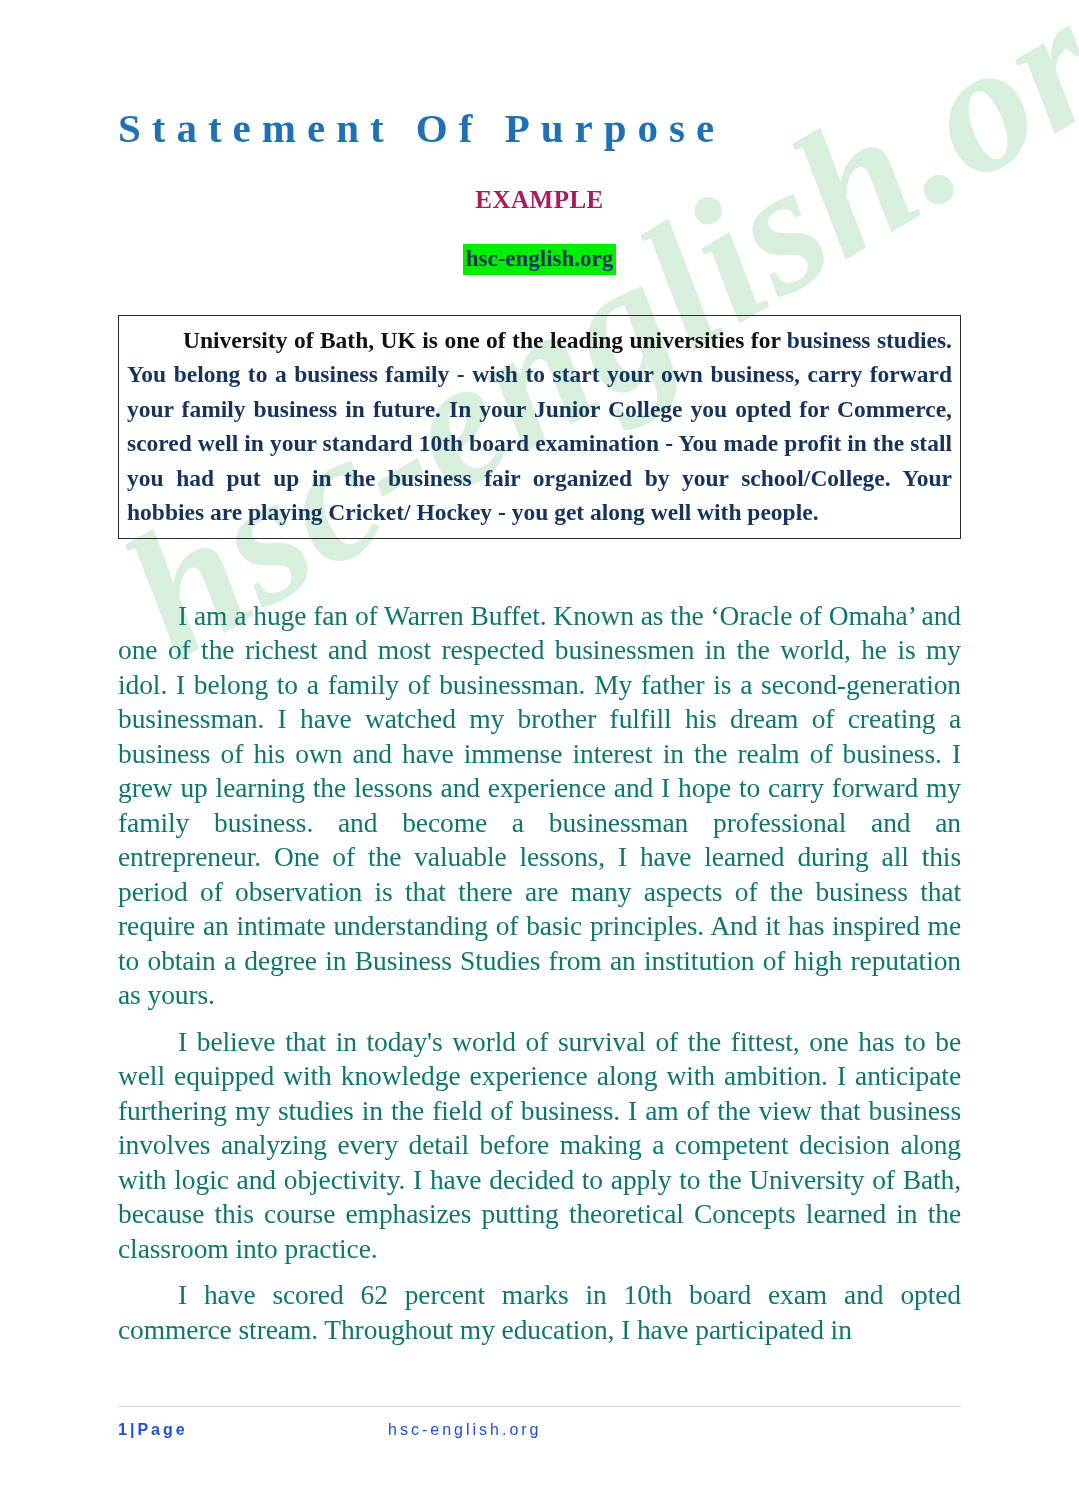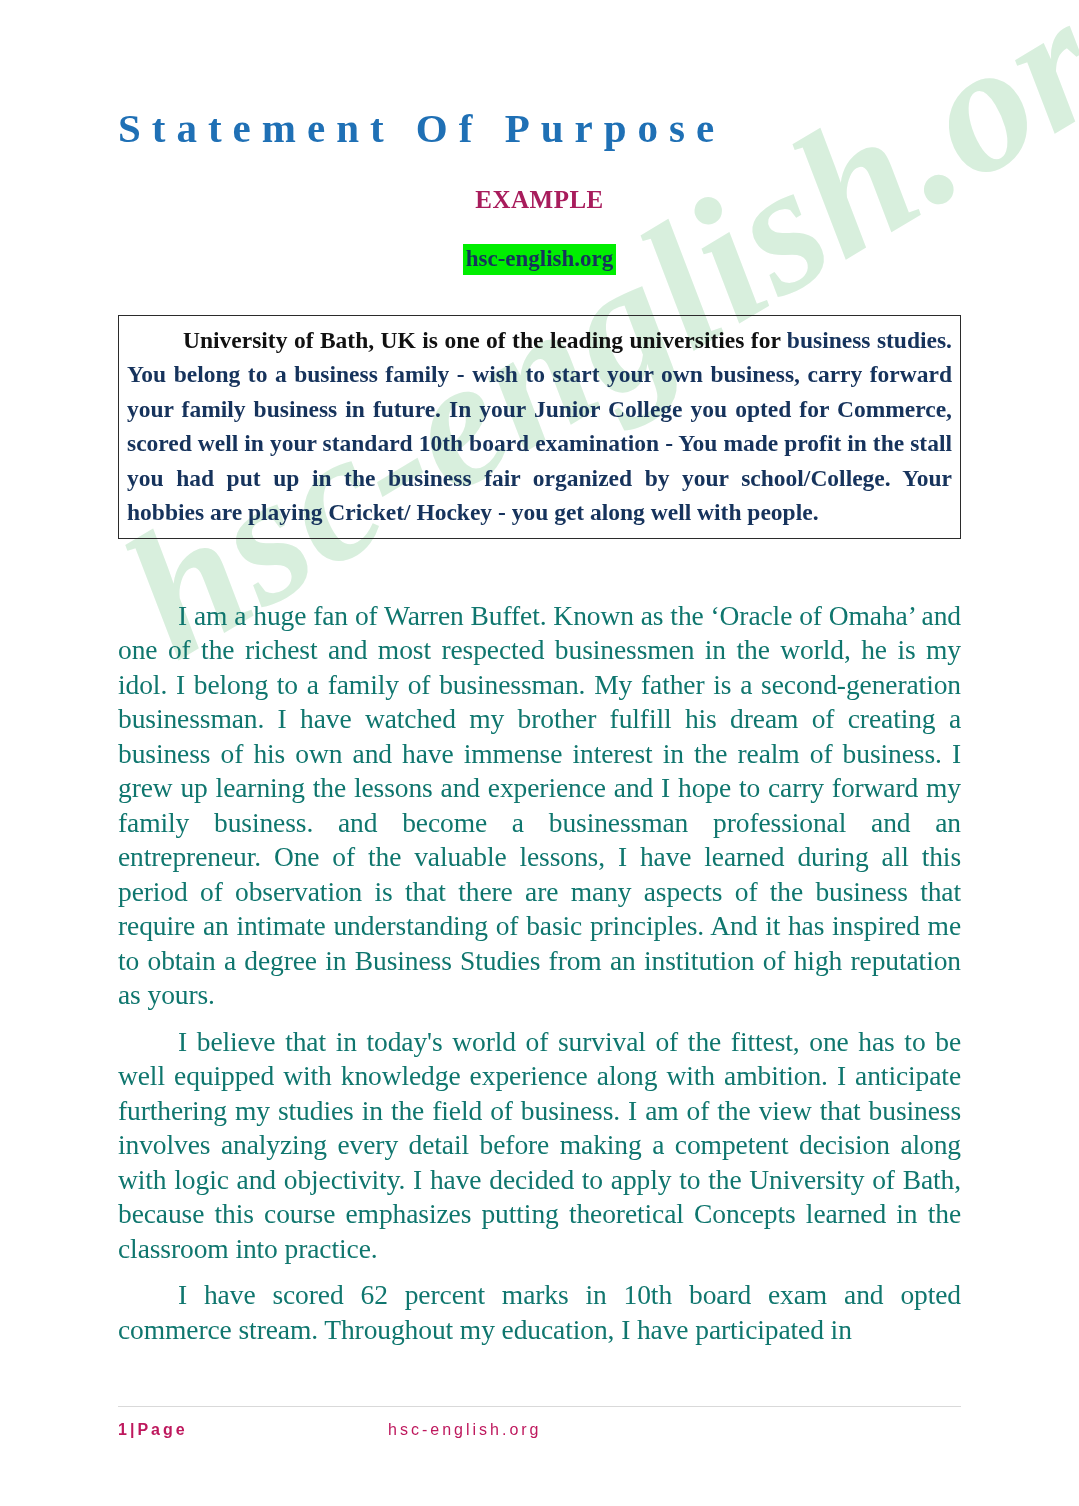--- a/index.html
+++ b/index.html
@@ -149,21 +149,21 @@
     height: 1px;
     background: #d9d9d9;
     width: 100%;
   }
   #footer-inner {
     display: flex;
     align-items: center;
     padding-top: 14px;
     font-family: "Liberation Sans", "DejaVu Sans", sans-serif;
     font-size: 16px;
-    color: #be185d;
+    color: #1d4ed8;
     letter-spacing: 3px;
   }
   #footer-page-label {
     font-weight: 700;
     width: 270px;
     flex: 0 0 270px;
   }
   #footer-site-label {
     font-weight: 400;
   }

